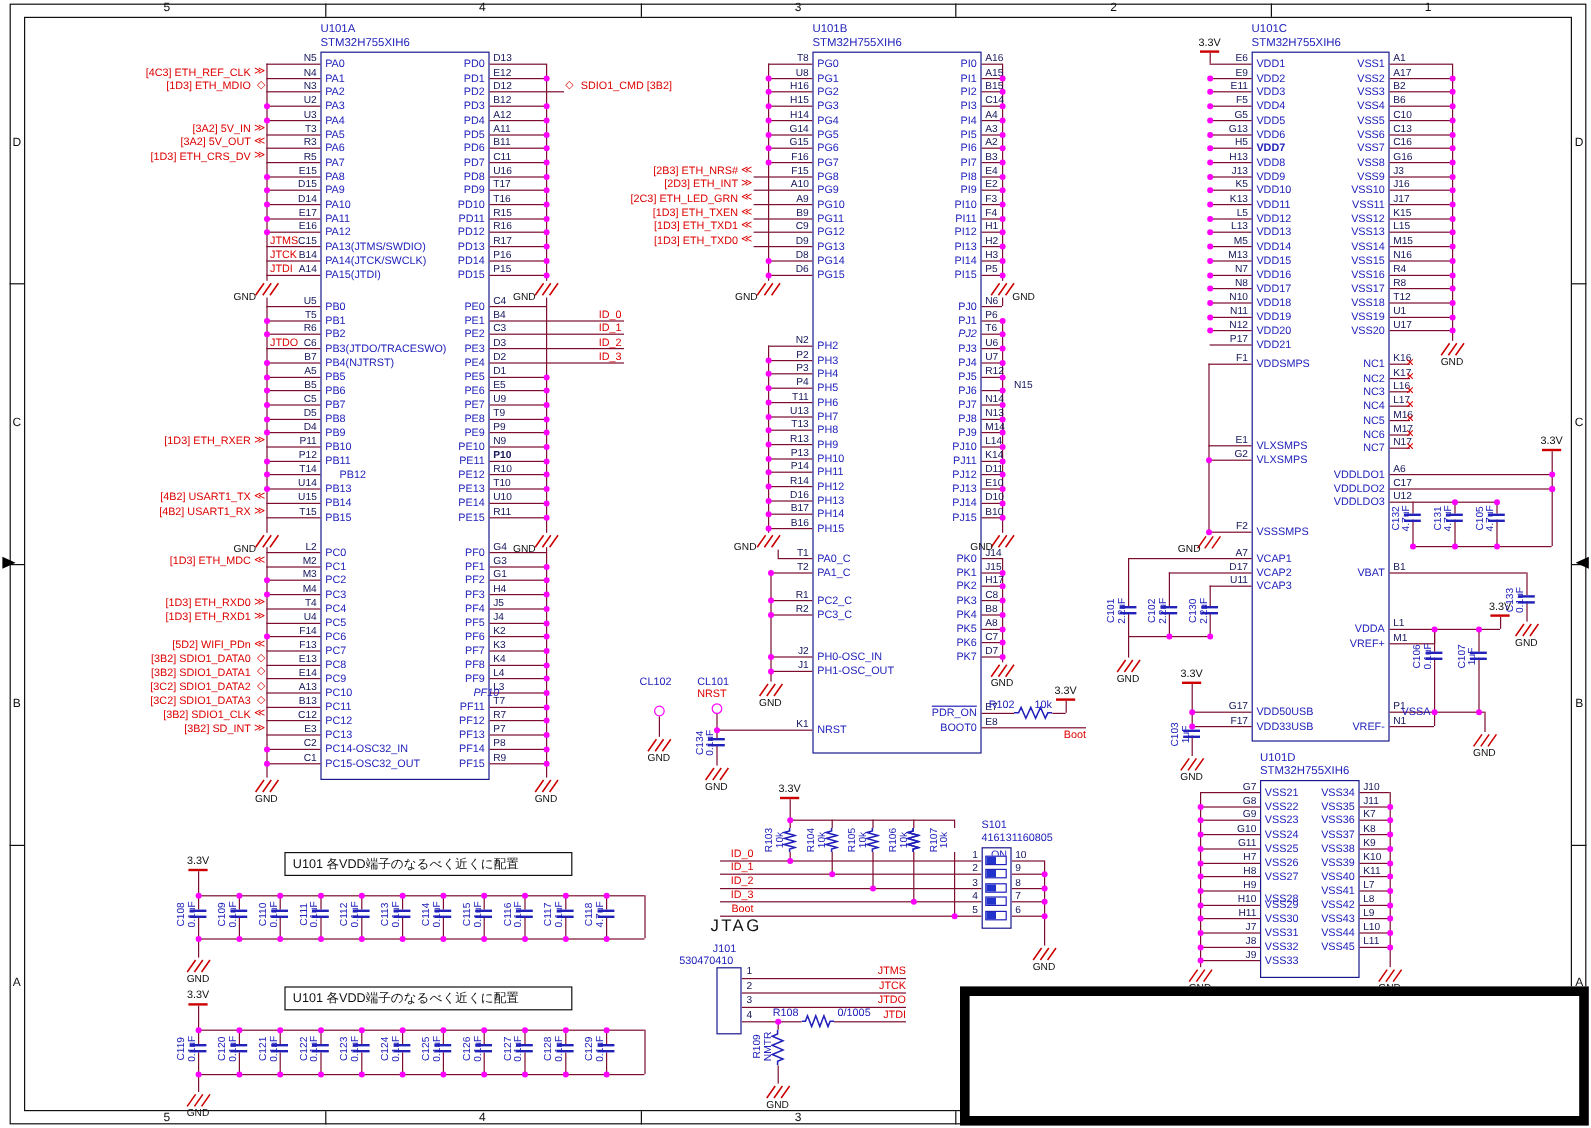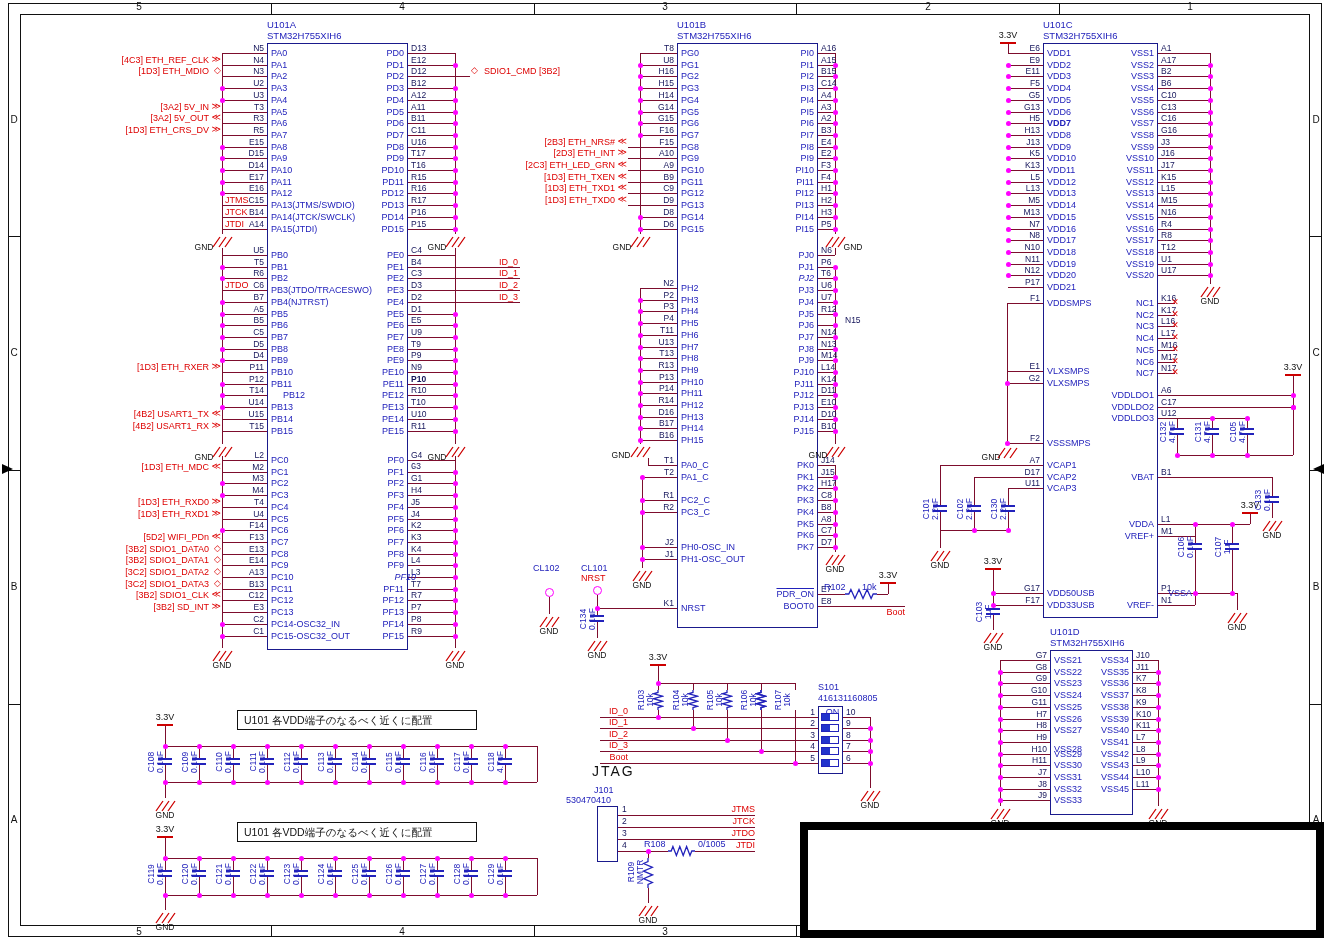--- a/index.html
+++ b/index.html
@@ -483,21 +483,21 @@
     <div class="t pname" style="position: absolute; left: 404px; top: 414px; transform: translateX(-100%);">PE14</div>
     <div class="dot" style="left: 452.5px; top: 416.5px;"></div>
     <div class="wire" style="position: absolute; left: 408px; top: 430.5px; width: 47px; height: 1px;"></div>
     <div class="t pnum" style="position: absolute; left: 411px; top: 421px;">R11</div>
     <div class="t pname" style="position: absolute; left: 404px; top: 426px; transform: translateX(-100%);">PE15</div>
     <div class="dot" style="left: 452.5px; top: 428.5px;"></div>
     <div class="wire" style="position: absolute; left: 408px; top: 459.5px; width: 47px; height: 1px;"></div>
     <div class="t pnum" style="position: absolute; left: 411px; top: 450px;">G4</div>
     <div class="t pname" style="position: absolute; left: 404px; top: 455px; transform: translateX(-100%);">PF0</div>
     <div class="wire" style="position: absolute; left: 408px; top: 471.5px; width: 47px; height: 1px;"></div>
-    <div class="t pnum" style="position: absolute; left: 411px; top: 462px; font-family: Liberation Mono, monospace;">G3</div>
+    <div class="t pnum" style="position: absolute; left: 411px; top: 462px;">G3</div>
     <div class="t pname" style="position: absolute; left: 404px; top: 467px; transform: translateX(-100%);">PF1</div>
     <div class="dot" style="left: 452.5px; top: 469.5px;"></div>
     <div class="wire" style="position: absolute; left: 408px; top: 482.5px; width: 47px; height: 1px;"></div>
     <div class="t pnum" style="position: absolute; left: 411px; top: 473px;">G1</div>
     <div class="t pname" style="position: absolute; left: 404px; top: 478px; transform: translateX(-100%);">PF2</div>
     <div class="dot" style="left: 452.5px; top: 480.5px;"></div>
     <div class="wire" style="position: absolute; left: 408px; top: 494.5px; width: 47px; height: 1px;"></div>
     <div class="t pnum" style="position: absolute; left: 411px; top: 485px;">H4</div>
     <div class="t pname" style="position: absolute; left: 404px; top: 490px; transform: translateX(-100%);">PF3</div>
     <div class="dot" style="left: 452.5px; top: 492.5px;"></div>

